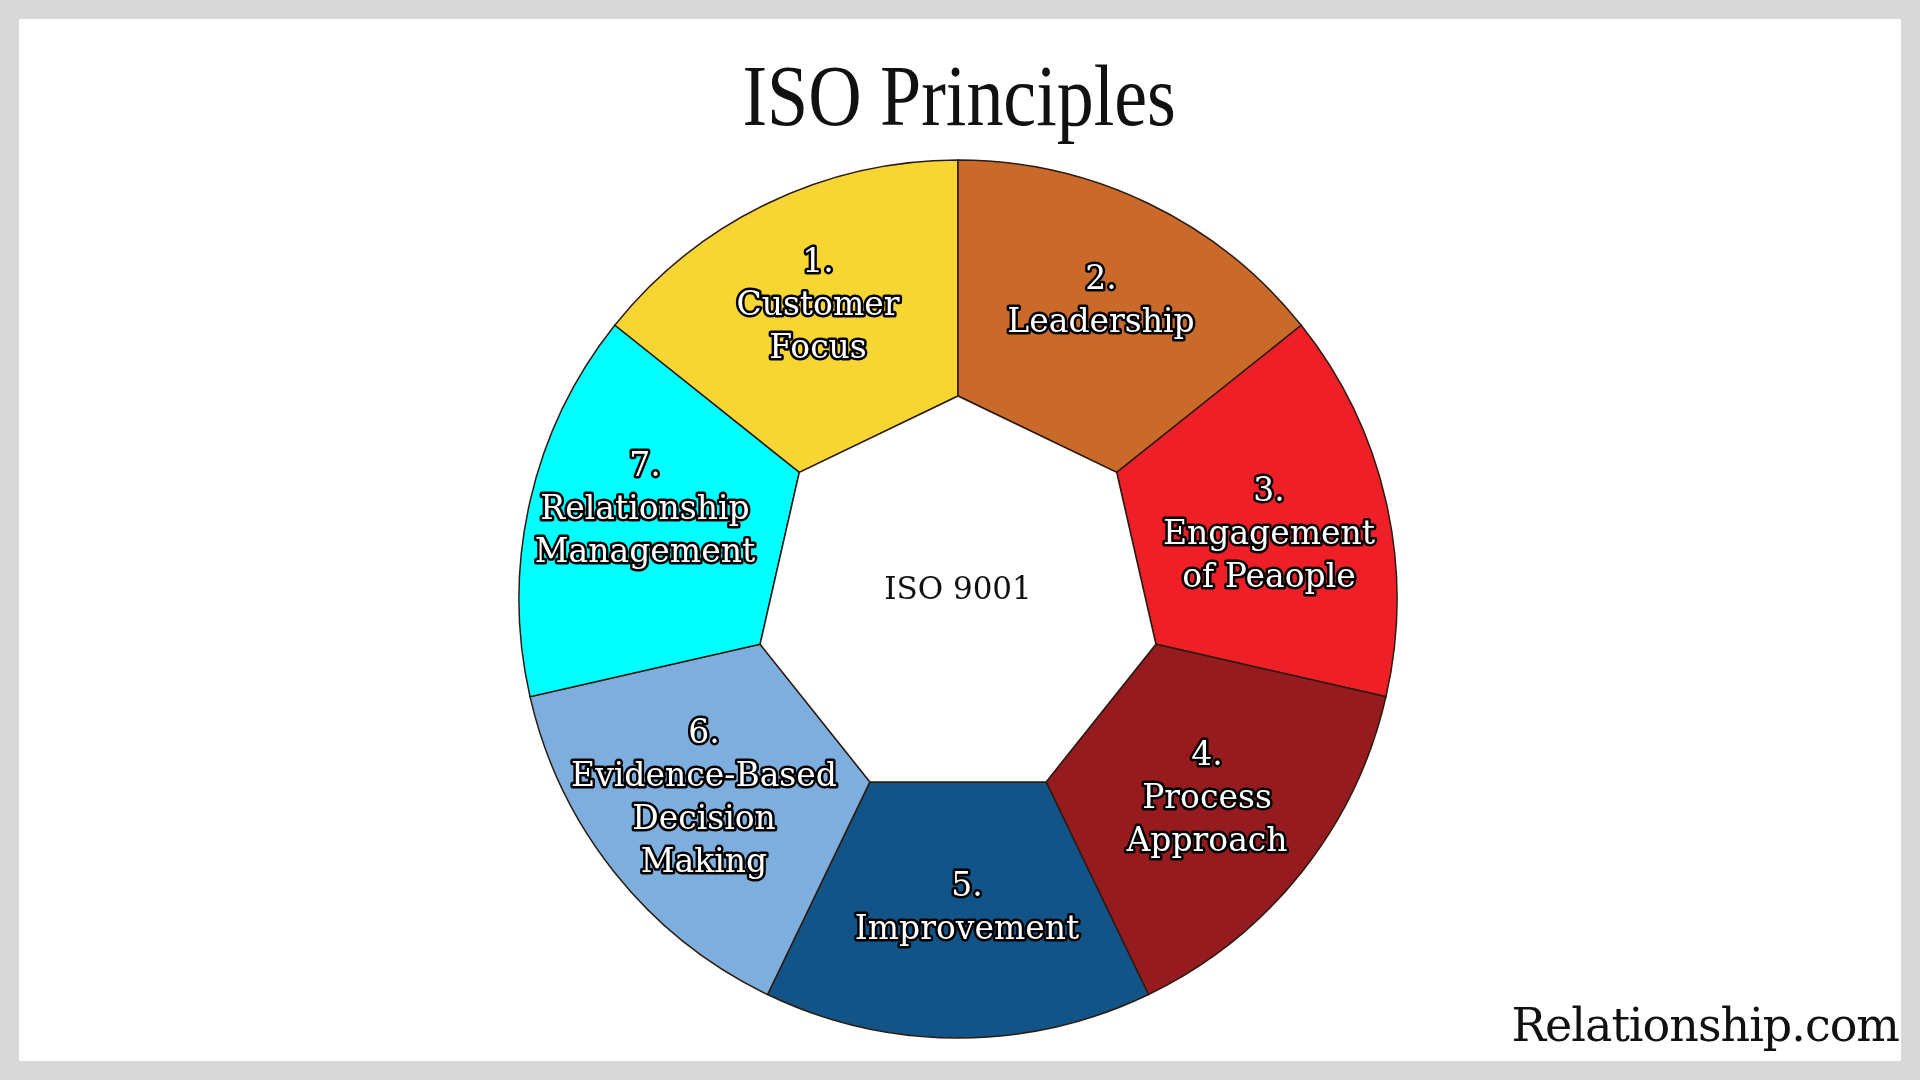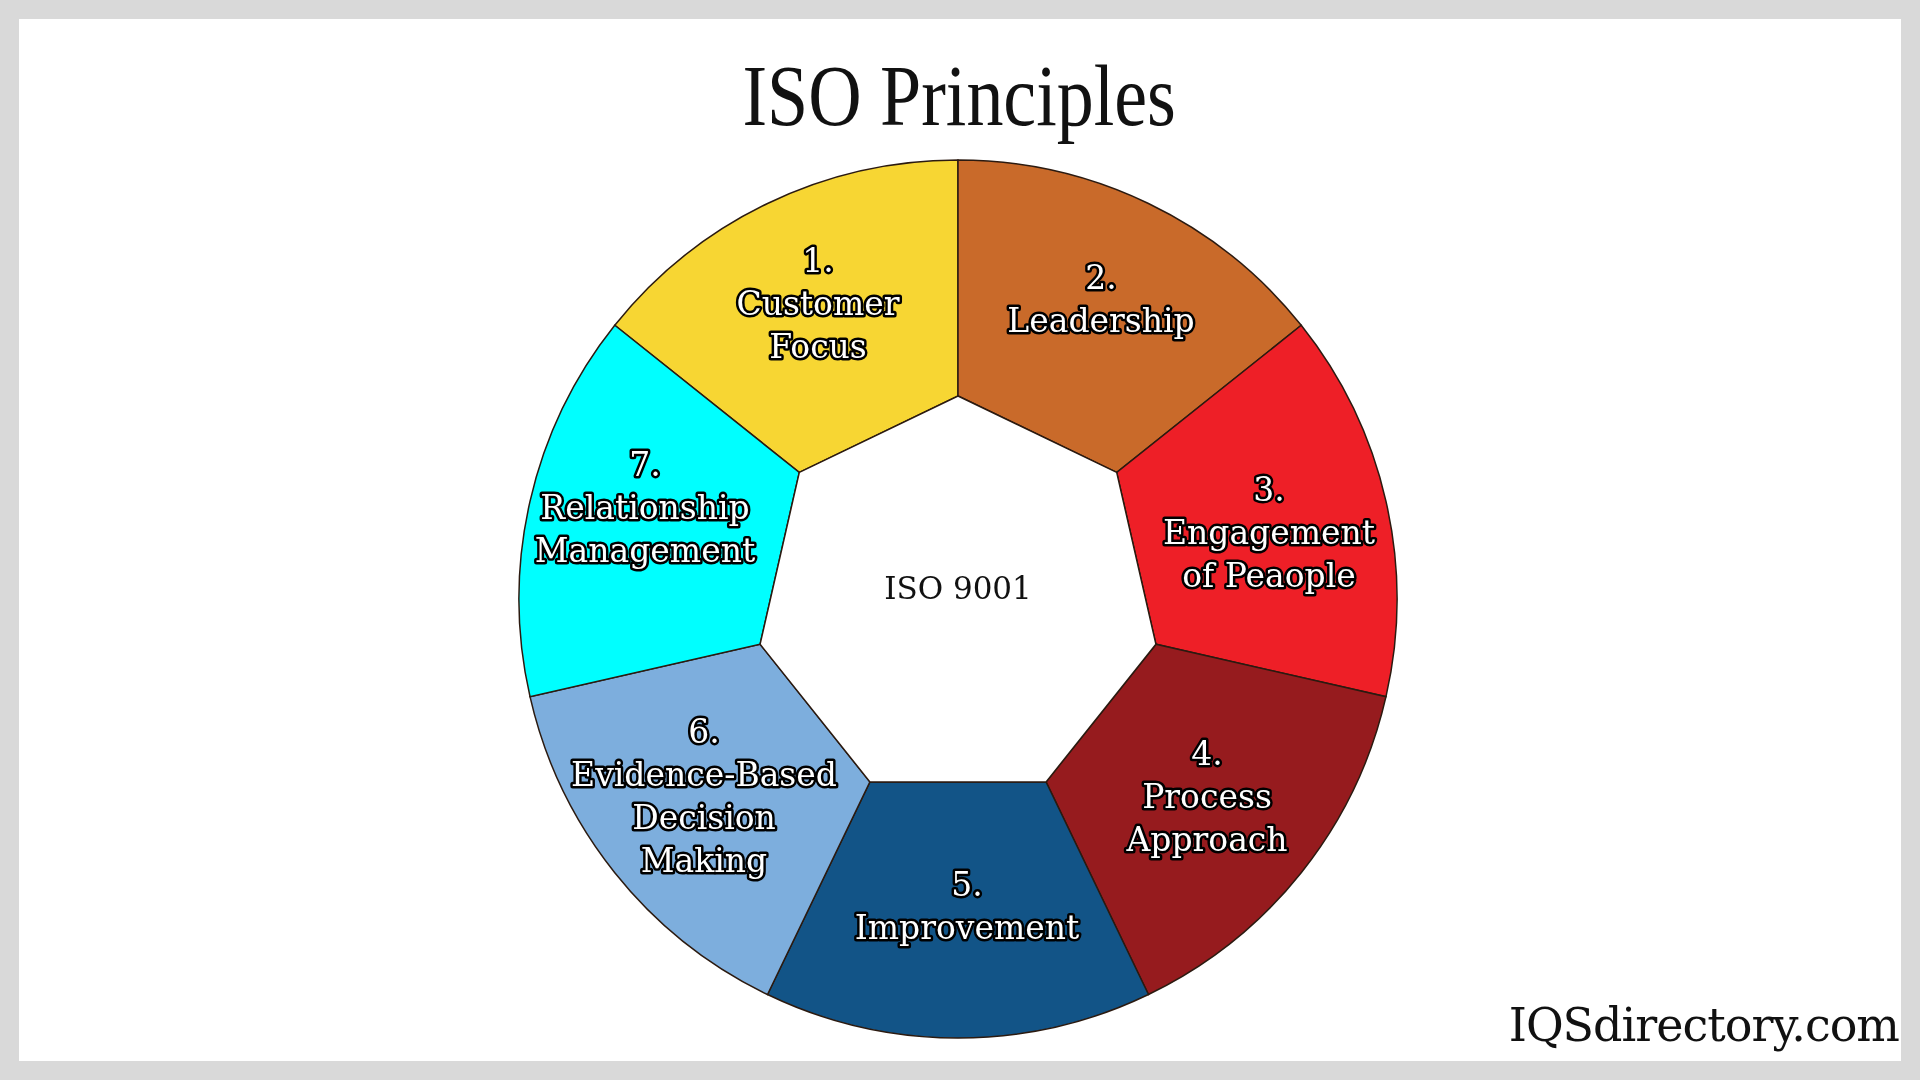--- a/index.html
+++ b/index.html
@@ -95,13 +95,13 @@
       <text class="seg-label" x="704" y="786">Evidence-Based</text>
       <text class="seg-label" x="704" y="829">Decision</text>
       <text class="seg-label" x="704" y="872">Making</text>
       <text class="seg-label" x="645" y="476">7.</text>
       <text class="seg-label" x="645" y="519">Relationship</text>
       <text class="seg-label" x="645" y="562">Management</text>
     </g>
   <text class="center-label" x="958" y="599">ISO 9001</text>
 </svg>
 
-<div class="footer">IQSdirectory.com</div>
+<div class="footer">Relationship.com</div>
 
 </body></html>

